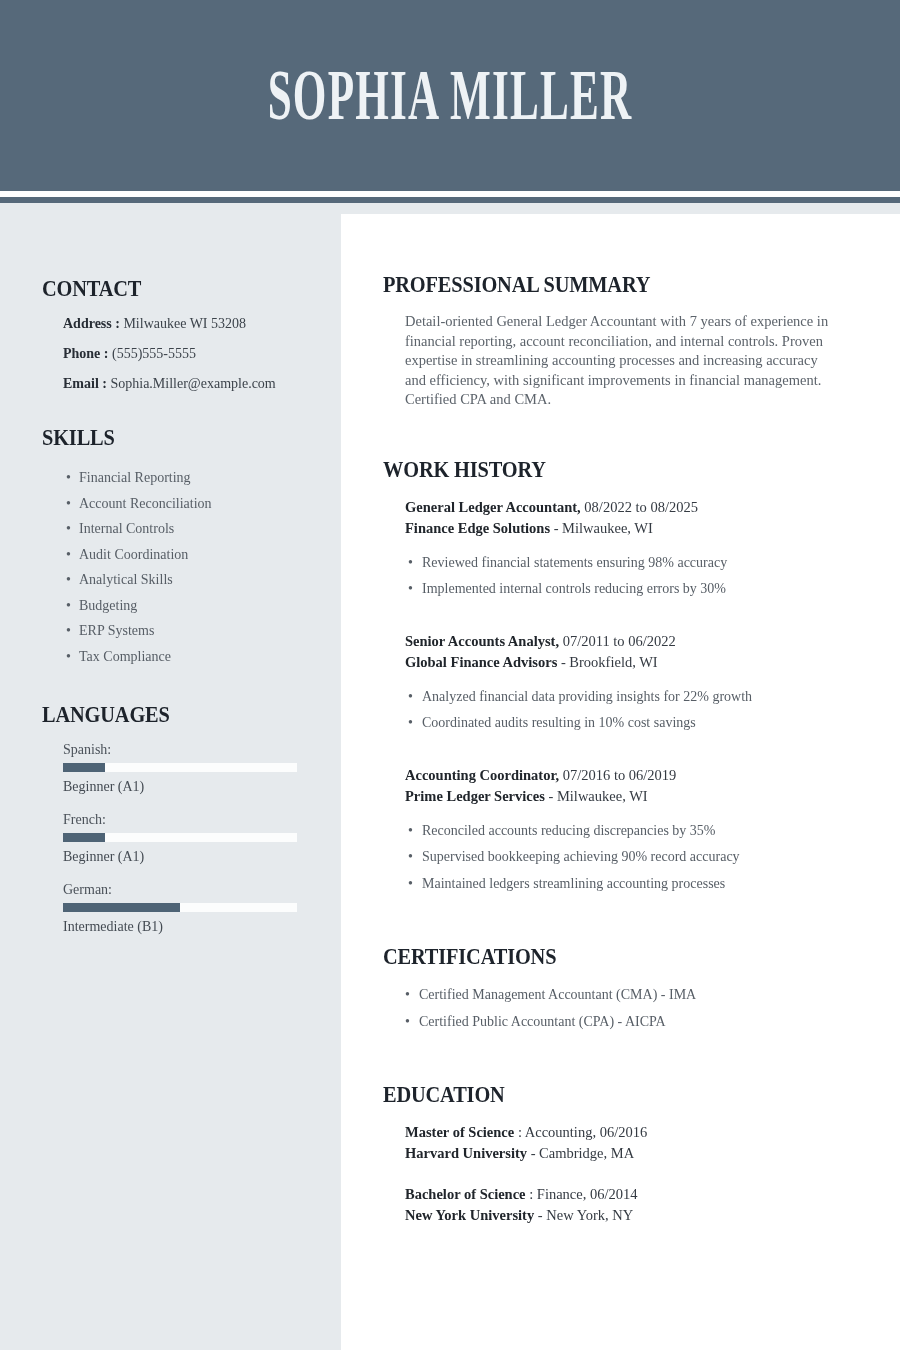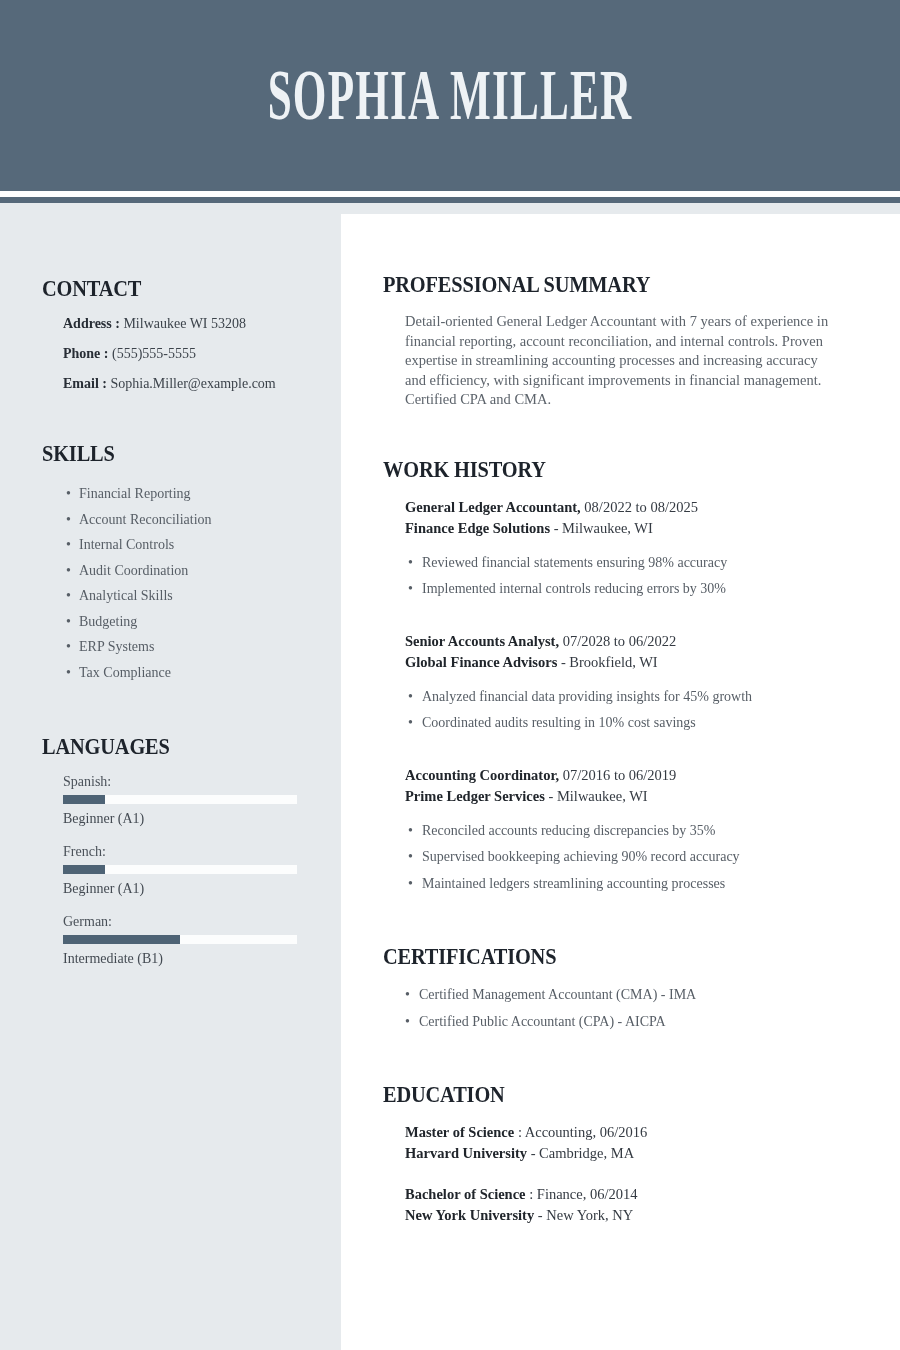--- a/index.html
+++ b/index.html
@@ -69,21 +69,21 @@
     transform-origin: left center;
     white-space: nowrap;
     margin-bottom: 14px;
   }
 
   
   .contact-rows { margin-left: 21px; }
   .contact-row { font-size: 14px; margin-bottom: 14px; color: #3c434b; }
   .contact-label { font-weight: 700; color: #272d35; }
 
-  .sidebar-section + .sidebar-section { margin-top: 48px; }
+  .sidebar-section + .sidebar-section { margin-top: 32px; }
 
   .skills-list { list-style: none; margin-left: 24px; }
   .skills-list li {
     position: relative;
     padding-left: 13px;
     font-size: 14px;
     color: #575e66;
     line-height: 25.5px;
   }
   .skills-list li::before {
@@ -233,27 +233,27 @@
               <span class="job-bold">Finance Edge Solutions</span><span> - Milwaukee, WI</span>
             </div>
             <ul class="main-bullets">
               <li>Reviewed financial statements ensuring 98% accuracy</li>
               <li>Implemented internal controls reducing errors by 30%</li>
             </ul>
           </div>
 
           <div class="job">
             <div class="job-line">
-              <span class="job-bold">Senior Accounts Analyst,</span><span> 07/2028 to 06/2022</span>
+              <span class="job-bold">Senior Accounts Analyst,</span><span> 07/2011 to 06/2022</span>
             </div>
             <div class="job-line">
               <span class="job-bold">Global Finance Advisors</span><span> - Brookfield, WI</span>
             </div>
             <ul class="main-bullets">
-              <li>Analyzed financial data providing insights for 45% growth</li>
+              <li>Analyzed financial data providing insights for 22% growth</li>
               <li>Coordinated audits resulting in 10% cost savings</li>
             </ul>
           </div>
 
           <div class="job">
             <div class="job-line">
               <span class="job-bold">Accounting Coordinator,</span><span> 07/2016 to 06/2019</span>
             </div>
             <div class="job-line">
               <span class="job-bold">Prime Ledger Services</span><span> - Milwaukee, WI</span>

